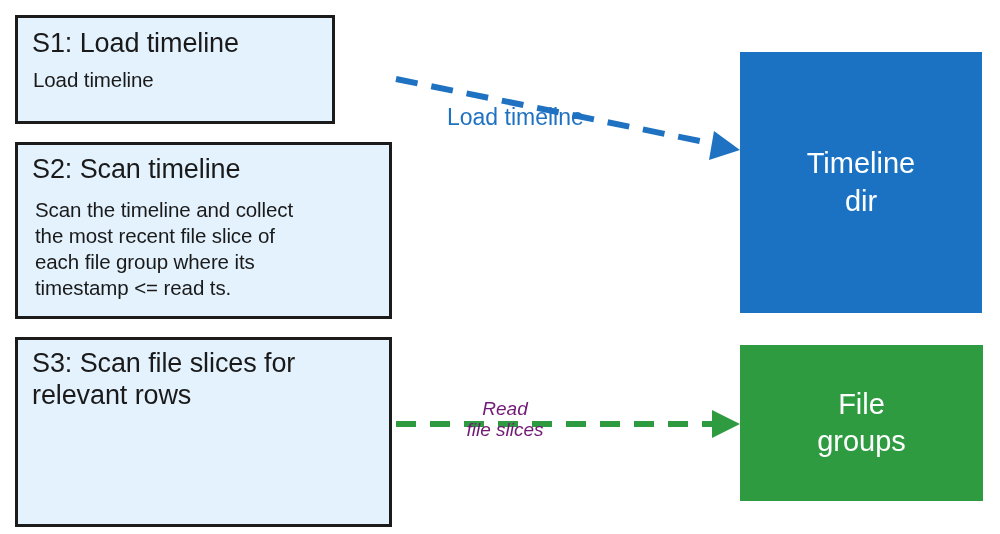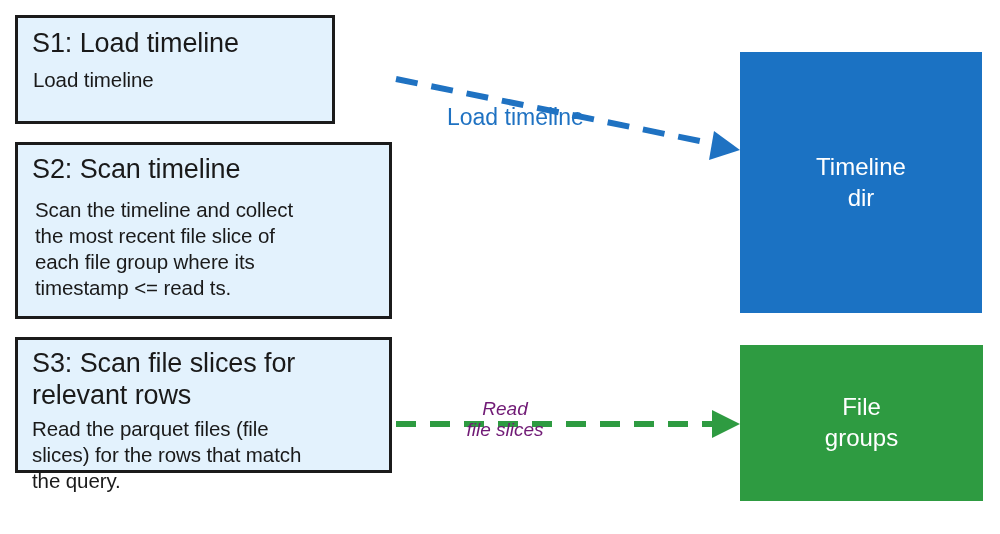--- a/index.html
+++ b/index.html
@@ -44,36 +44,36 @@
   }
 
   #step-1 { left: 15px;  top: 15px;  width: 320px; height: 109px; }
   #step-1 .step-title { margin: 3px 0 0 1px; }
   #step-1 .step-body  { margin: 8px 0 0 2px; }
 
   #step-2 { left: 15px;  top: 142px; width: 377px; height: 177px; }
   #step-2 .step-title { margin: 2px 0 12px 1px; }
   #step-2 .step-body  { margin: 7px 0 0 4px; }
 
-  #step-3 { left: 15px;  top: 337px; width: 377px; height: 136px; }
+  #step-3 { left: 15px;  top: 337px; width: 377px; height: 190px; }
   #step-3 .step-title { margin: 1px 0 0 1px; }
   #step-3 .step-body  { margin: 4px 0 0 1px; }
 
   
   .store-box {
     position: absolute;
     box-sizing: border-box;
     display: flex;
     align-items: center;
     justify-content: center;
     text-align: center;
   }
   .store-label {
     color: #ffffff;
-    font-size: 24px;
+    font-size: 29px;
     line-height: 1.28;
     white-space: pre-line;
   }
   #store-timeline {
     left: 740px; top: 52px; width: 242px; height: 261px;
   }
   #store-filegroups {
     left: 740px; top: 345px; width: 243px; height: 156px;
   }
 
@@ -140,23 +140,20 @@
     <div class="step-title">S2: Scan timeline</div>
     <div class="step-body">Scan the timeline and collect
 the most recent file slice of
 each file group where its
 timestamp &lt;= read ts.</div>
   </div>
 
   <div class="step-box" id="step-3">
     <div class="step-title">S3: Scan file slices for
 relevant rows</div>
-    <div class="step-body">Read the parquet files (file
-slices) for the rows that match
-the query.</div>
   </div>
 
   <div class="store-box" id="store-timeline" style="background: rgb(27, 114, 195);">
     <div class="store-label">Timeline
 dir</div>
   </div>
 
   <div class="store-box" id="store-filegroups" style="background: rgb(46, 155, 65);">
     <div class="store-label">File
 groups</div>

